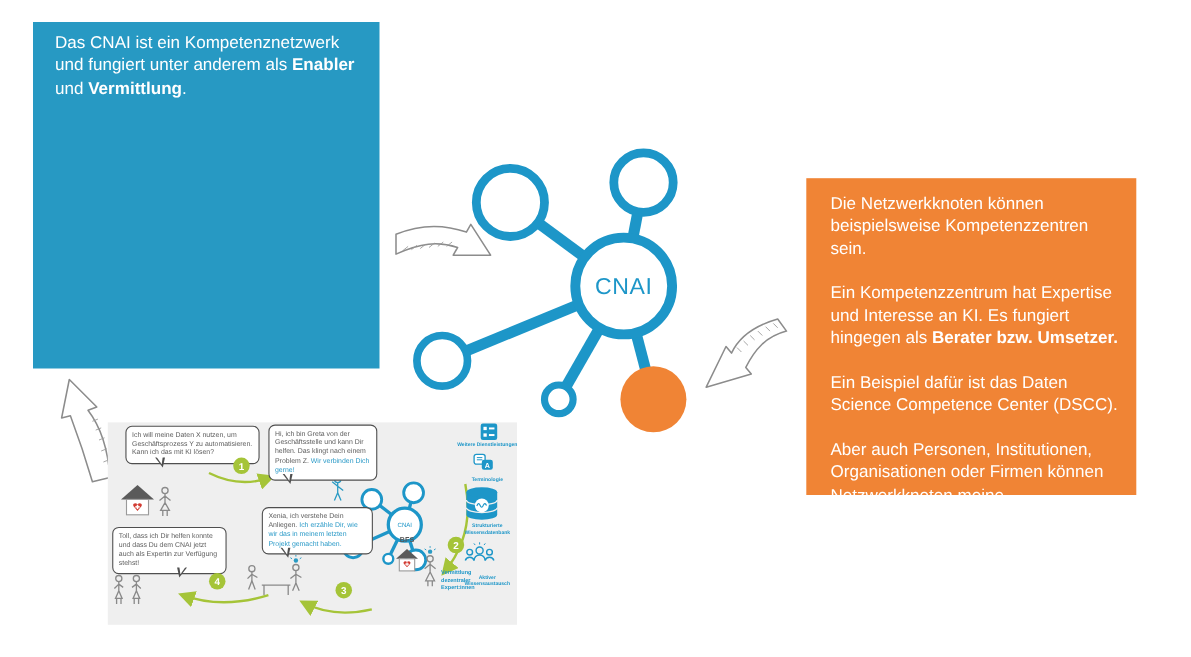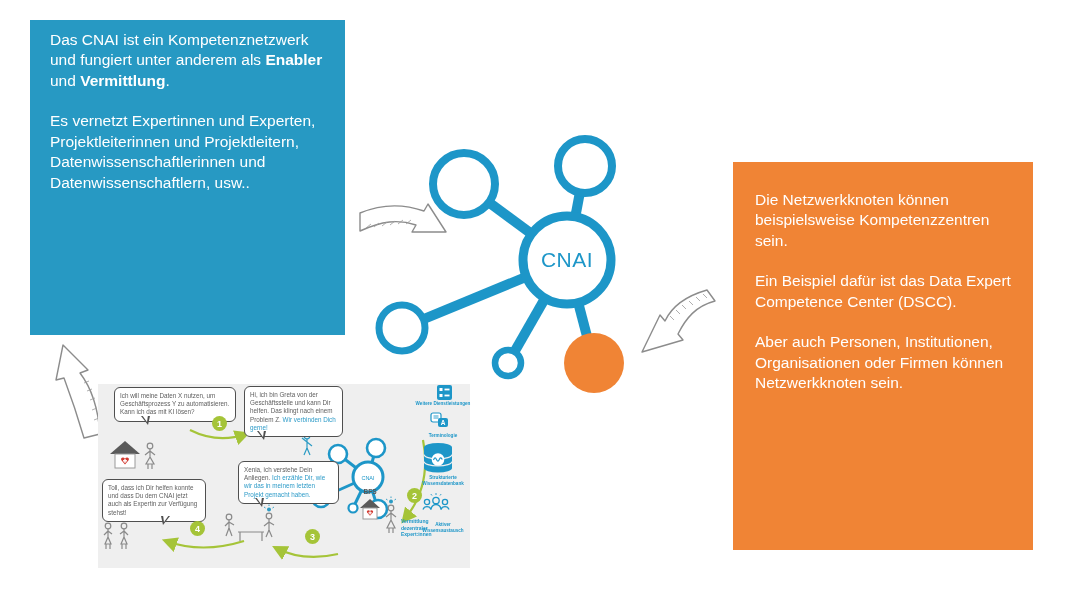--- a/index.html
+++ b/index.html
@@ -3,21 +3,21 @@
 <meta charset="utf-8">
 <style>
   html,body{margin:0;padding:0;background:#fff;}
   .slide{position:relative;width:1083px;height:597px;background:#fff;overflow:hidden;
          font-family:"Liberation Sans", sans-serif;}
   
   .box{position:absolute;color:#fff;font-size:15.5px;line-height:1.32;box-sizing:border-box;}
   .box p{margin:0 0 20px 0;}
   .box .bold{font-weight:700;text-align:center;}
   .box.teal{background:#2799c3;left:30px;top:20px;width:315px;height:315px;padding:10px 16px 0 20px;}
-  .box.orange{background:#f08435;left:733px;top:162px;width:300px;height:388px;padding:28px 16px 0 22px;}
+  .box.orange{background:#f08435;left:733px;top:162px;width:300px;height:288px;padding:14px 16px 0 22px;}
   
   .abs{position:absolute;}
   
   .illu{position:absolute;left:98px;top:384px;width:372px;height:184px;background:#efefef;}
   .illu svg.art{position:absolute;left:0;top:0;}
   .bubble{position:absolute;background:#fff;border:1.2px solid #4f4f4f;border-radius:6px;
           padding:4px 5px;font-size:6.3px;line-height:1.3;color:#606060;box-sizing:border-box;z-index:3;}
   .bubble .hl{color:#2d9bc8;}
   .bubble::after{content:"";position:absolute;bottom:-9px;border:5px solid transparent;
           border-top:9px solid #4f4f4f;border-left-width:7px;border-right-width:2px;}
@@ -35,27 +35,27 @@
   .nowrap{white-space:nowrap;}
   .minilabel{position:absolute;font-weight:700;z-index:3;}
 </style>
 </head>
 <body>
 
 <div class="slide">
 
   <div class="box teal">
     <p><span>Das CNAI ist ein Kompetenznetzwerk und fungiert unter anderem als </span><span class="bold">Enabler</span><span> und </span><span class="bold">Vermittlung</span><span>.</span></p>
-    <p>Es vernetzt Expertinnen und Experten, Projektleiterinnen und Projektleitern, Datenwissenschaftlerinnen und Datenwissenschaftlern, usw..</p>
   </div>
 
   <div class="box orange">
     <p>Die Netzwerkknoten können beispielsweise Kompetenzzentren sein.</p>
-    <p>Ein Beispiel dafür ist das Data Expert Competence Center (DSCC).</p>
-    <p>Aber auch Personen, Institutionen, Organisationen oder Firmen können Netzwerkknoten sein.</p>
+    <p><span>Ein Kompetenzzentrum hat Expertise und Interesse an KI. Es fungiert hingegen als </span><span class="bold">Berater bzw. Umsetzer.</span></p>
+    <p>Ein Beispiel dafür ist das Daten Science Competence Center (DSCC).</p>
+    <p>Aber auch Personen, Institutionen, Organisationen oder Firmen können Netzwerkknoten meine.</p>
   </div>
 
   <svg class="abs" style="left:350px;top:118px;" width="400" height="300" viewBox="0 0 400 300">
     <g stroke="#1d96c8" stroke-width="10">
       <line x1="217" y1="142" x2="114" y2="66"></line>
       <line x1="217" y1="142" x2="235" y2="48"></line>
       <line x1="217" y1="142" x2="52" y2="210"></line>
       <line x1="217" y1="142" x2="158" y2="245"></line>
       <line x1="217" y1="142" x2="244" y2="245"></line>
     </g>

